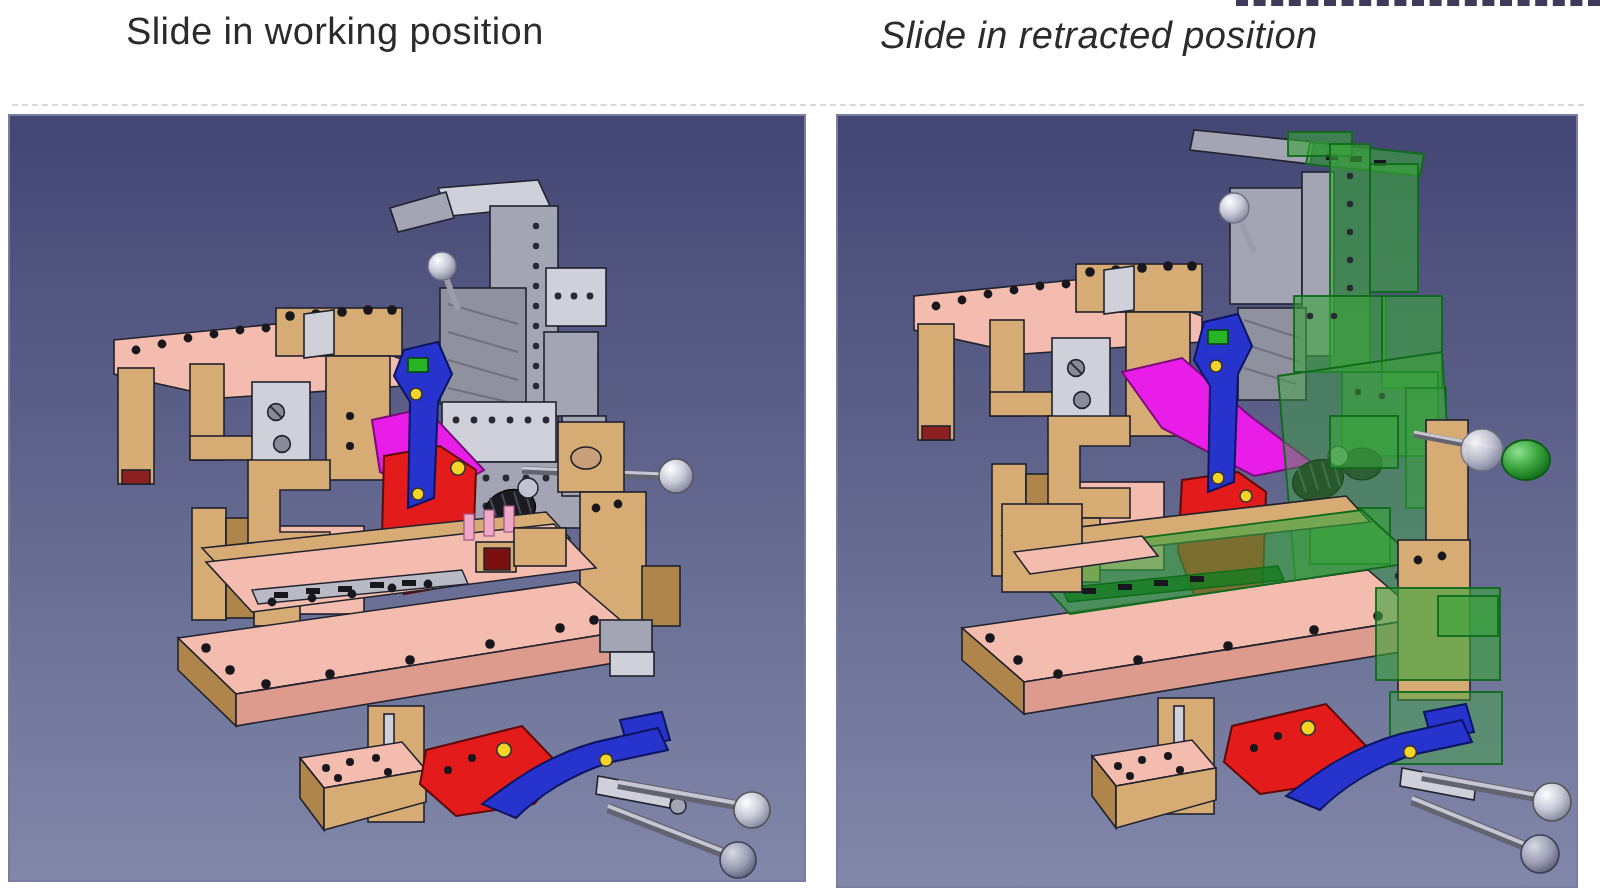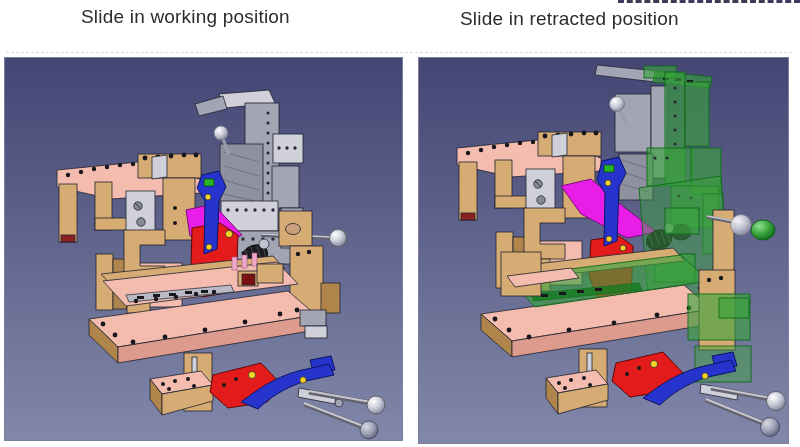--- a/index.html
+++ b/index.html
@@ -14,22 +14,22 @@
   }
   html,body{margin:0;padding:0;}
   body{
     width:800px;height:447px;position:relative;background:#ffffff;
     font-family:"Liberation Sans", sans-serif;overflow:hidden;
   }
   .title{
     position:absolute;font-size:19px;color:#2b2b2b;white-space:nowrap;
     font-weight:400;letter-spacing:.2px;
   }
-  #title-left{left:81px;top:6px;}
-  #title-right{left:460px;top:8px;}
+  #title-left{left:63px;top:6px;}
+  #title-right{left:440px;top:8px;font-style:italic;}
   .viewport{
     position:absolute;border:1px solid #7b7da0;box-sizing:border-box;
     overflow:hidden;
   }
   #viewport-left{left:4px;top:57px;width:399px;height:384px;}
   #viewport-right{left:418px;top:57px;width:371px;height:387px;}
   svg{display:block;pointer-events:none;}
   .tn{fill:var(--tan);stroke:var(--outline);stroke-width:.8;}
   .tnd{fill:var(--tan_dark);stroke:var(--outline);stroke-width:.8;}
   .pk{fill:var(--pink);stroke:var(--outline);stroke-width:.8;}

